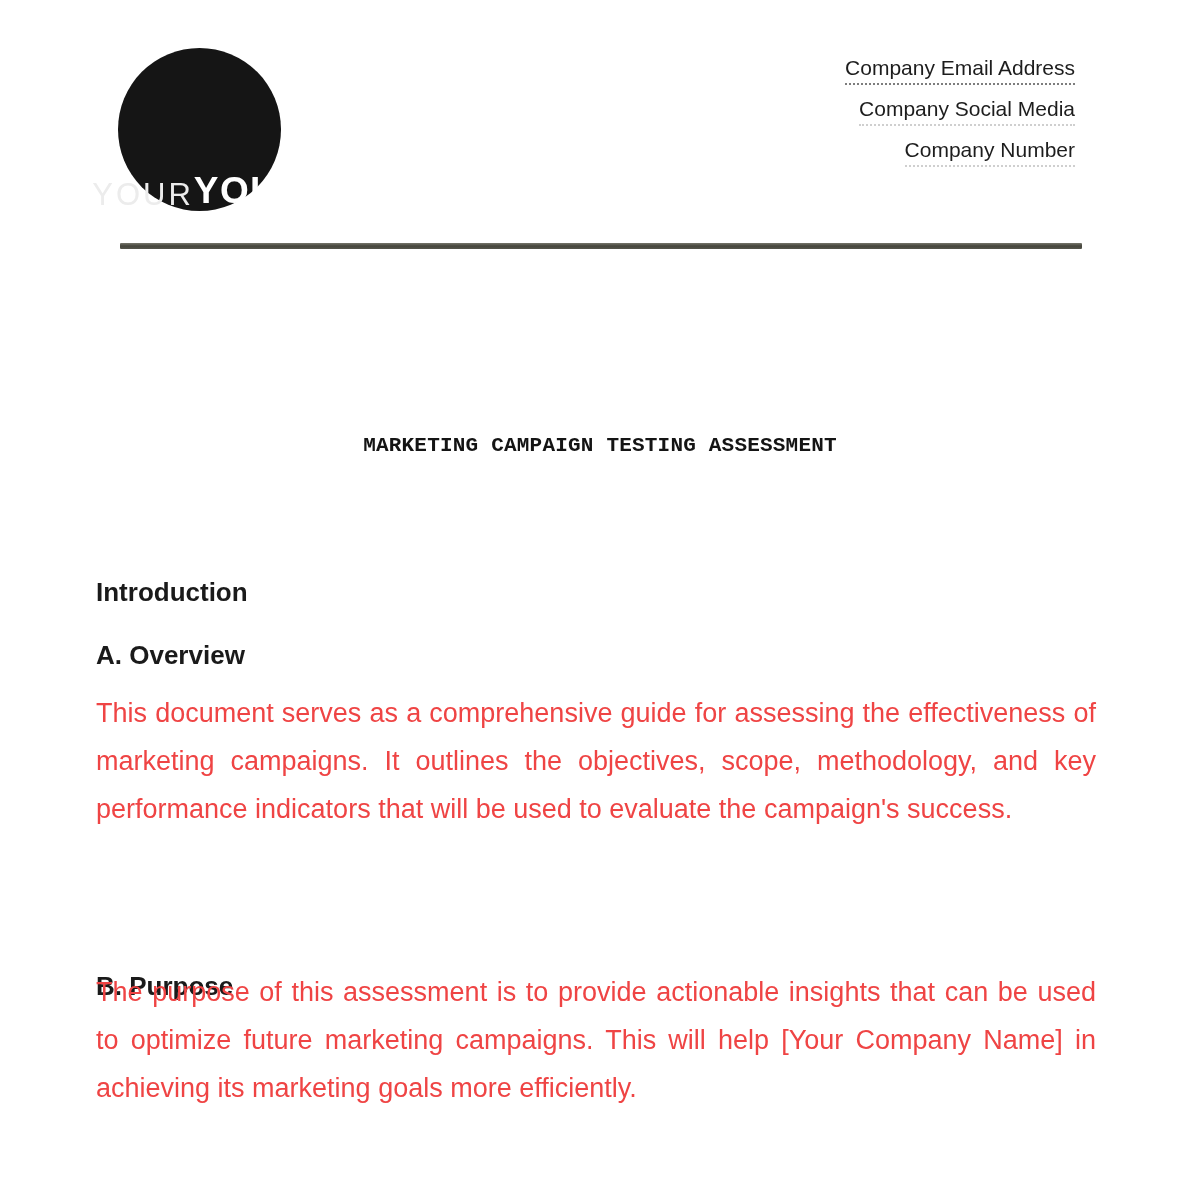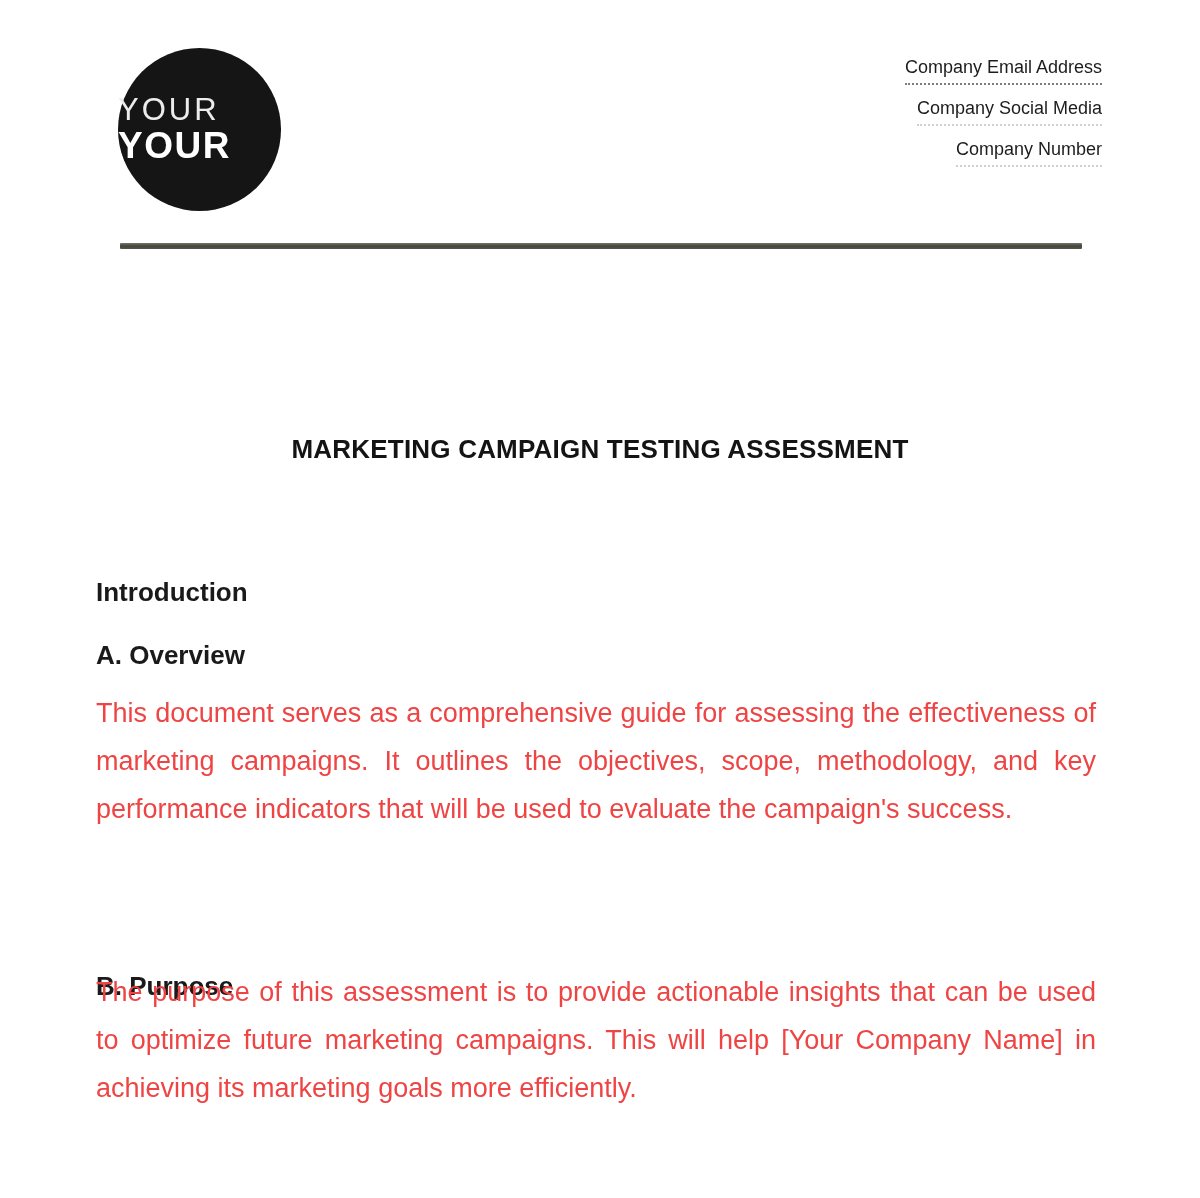--- a/index.html
+++ b/index.html
@@ -15,40 +15,40 @@
     background: #ffffff;
   }
 
   
   .logo-circle {
     position: absolute;
     left: 118px; top: 48px;
     width: 163px; height: 163px;
     background: #151515;
     border-radius: 50%;
-    display: flex; flex-direction: column;
-    align-items: flex-start; justify-content: center;
+    display: flex; flex-direction: row;
+    align-items: flex-end; justify-content: center;
   }
   .logo-your {
     font-size: 31px; font-weight: 300;
     color: #ececec; letter-spacing: 3px;
     line-height: 1.08;
   }
   .logo-logo {
     font-size: 37px; font-weight: 700;
     color: #ffffff; letter-spacing: 1.5px;
     line-height: 1.08;
   }
 
   
   .header-links {
     position: absolute;
-    right: 98px; top: 54px;
+    right: 125px; top: 54px;
     text-align: right;
-    font-size: 18px;
+    font-size: 21px;
     color: #1d1d1d;
   }
   .header-link-row { display: block; height: 41px; }
   .header-link {
     display: inline-block;
     padding-bottom: 2px;
     line-height: 27px;
     cursor: pointer;
   }
   .header-link-row:nth-child(1) .header-link { border-bottom: 2px dotted #7d7d7d; }
@@ -64,24 +64,25 @@
     background: linear-gradient(180deg, #76766c 0%, #45453c 50%, #55554c 100%);
     border-radius: 1px;
   }
 
   
   .doc-title {
     position: absolute;
     left: 96px; top: 434px;
     width: 1008px;
     text-align: center;
-    font-size: 26px; font-weight: 700;
+    font-size: 21px; font-weight: 700;
     letter-spacing: 0.2px;
     color: #141414;
     white-space: nowrap;
+    font-family: Liberation Mono, monospace;
   }
 
   
   .heading {
     position: absolute;
     left: 96px;
     font-size: 26px; font-weight: 700;
     color: #1a1a1a;
     white-space: nowrap;
   }

